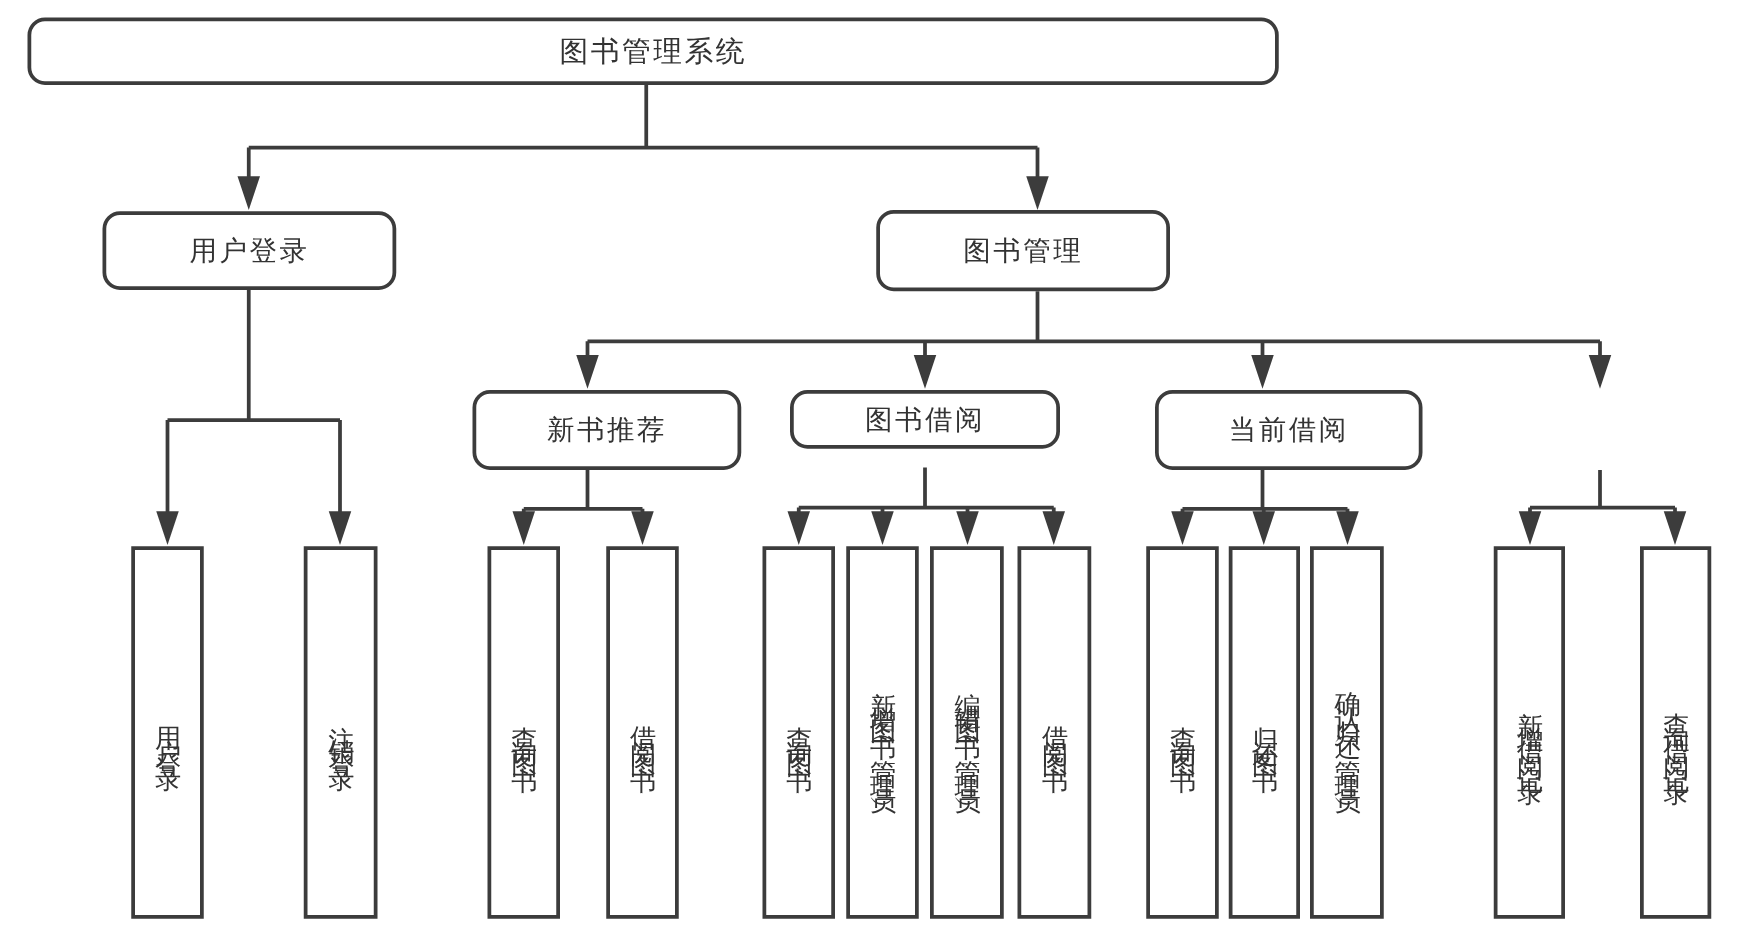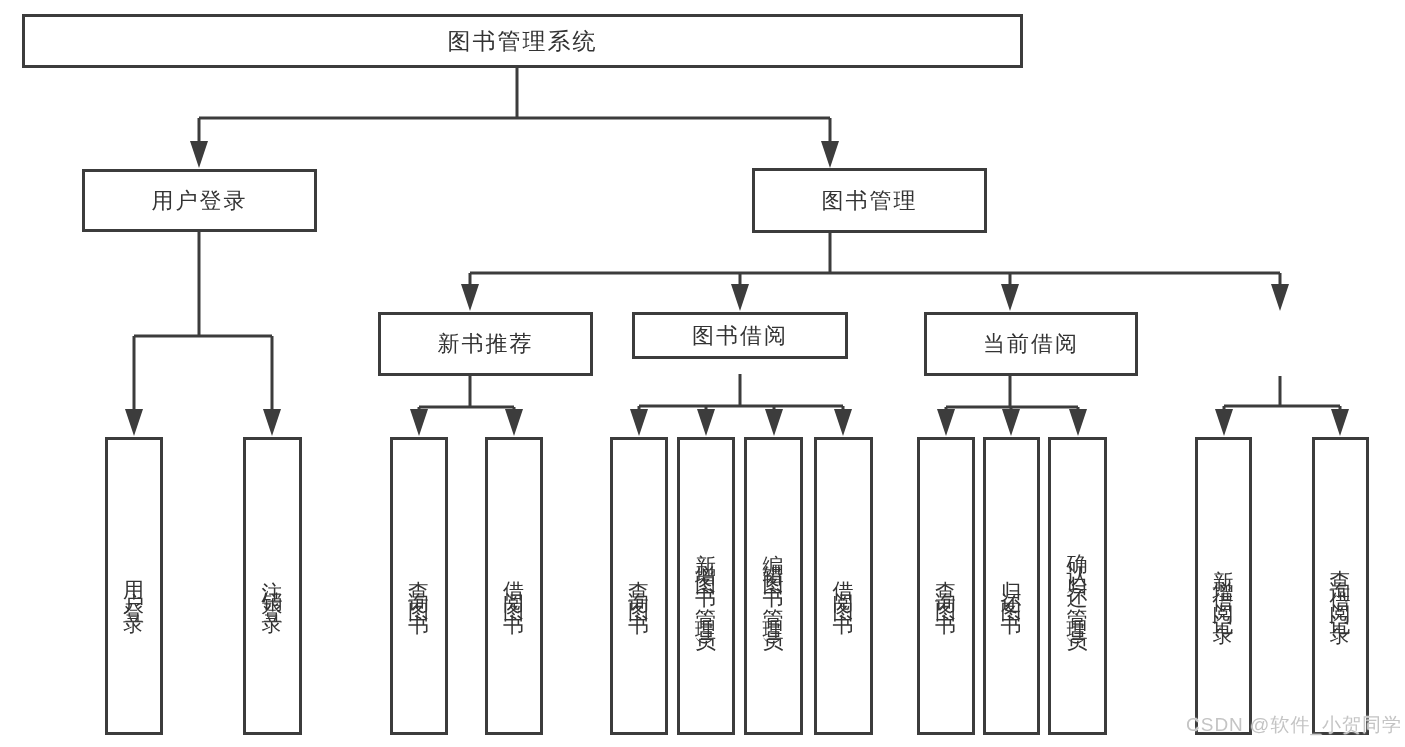--- a/index.html
+++ b/index.html
@@ -10,21 +10,21 @@
     color:var(--text,#333);
   }
   .wires{position:absolute;left:0;top:0;pointer-events:none;}
   .wires path{stroke:var(--line,#3c3c3c);stroke-width:3;fill:none;}
   .wires polygon{fill:var(--line,#3c3c3c);stroke:none;}
   .box{
     position:absolute;box-sizing:border-box;background:#fff;
     border:3px solid var(--line,#3c3c3c);
     display:flex;align-items:center;justify-content:center;
   }
-  .hnode{font-size:22px;letter-spacing:2px;white-space:nowrap;}
+  .hnode{font-size:22px;letter-spacing:2px;white-space:nowrap;border-radius:14px;}
   .root{font-size:23px;}
   .leaf{top:437px;height:298px;}
   .vtext{
     writing-mode:vertical-rl;text-orientation:mixed;
     font-size:21px;line-height:1.1;letter-spacing:11px;
     white-space:nowrap;
   }
   .watermark{
     position:absolute;left:1186px;top:712px;z-index:10;
     font-size:19px;letter-spacing:1px;white-space:nowrap;
@@ -61,21 +61,21 @@
     <polygon points="937,409 955,409 946,436"></polygon>
     <polygon points="1002,409 1020,409 1011,436"></polygon>
     <polygon points="1069,409 1087,409 1078,436"></polygon>
     <polygon points="1215,409 1233,409 1224,436"></polygon>
     <polygon points="1331,409 1349,409 1340,436"></polygon>
   </svg>
 
   <div class="box hnode root" style="left:22px;top:14px;width:1001px;height:54px">图书管理系统</div>
 
   <div class="box hnode" style="left:82px;top:169px;width:235px;height:63px">用户登录</div>
-  <div class="box hnode" style="left:752px;top:168px;width:235px;height:65px">图书管理</div>
+  <div class="box hnode" style="left:701px;top:168px;width:235px;height:65px">图书管理</div>
 
   <div class="box hnode" style="left:378px;top:312px;width:215px;height:64px">新书推荐</div>
   <div class="box hnode" style="left:632px;top:312px;width:216px;height:47px">图书借阅</div>
   <div class="box hnode" style="left:924px;top:312px;width:214px;height:64px">当前借阅</div>
 
   <div class="box leaf" style="left:105px;width:58px">
     <span class="vtext">用户登录</span>
   </div>
   <div class="box leaf" style="left:243px;width:59px">
     <span class="vtext">注销登录</span>
@@ -111,15 +111,14 @@
     <span class="vtext">确认归还（管理员）</span>
   </div>
 
   <div class="box leaf" style="left:1195px;width:57px">
     <span class="vtext">新增借阅记录</span>
   </div>
   <div class="box leaf" style="left:1312px;width:57px">
     <span class="vtext">查询借阅记录</span>
   </div>
 
-  <div class="watermark">CSDN @软件_小贺同学</div>
 
 </div>
 
 </body></html>

